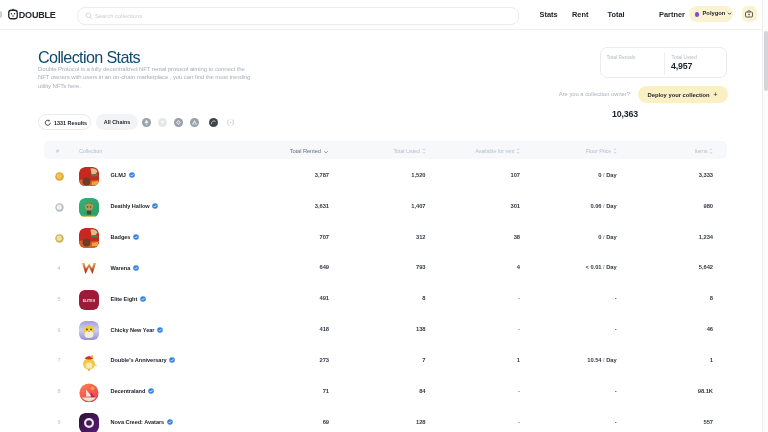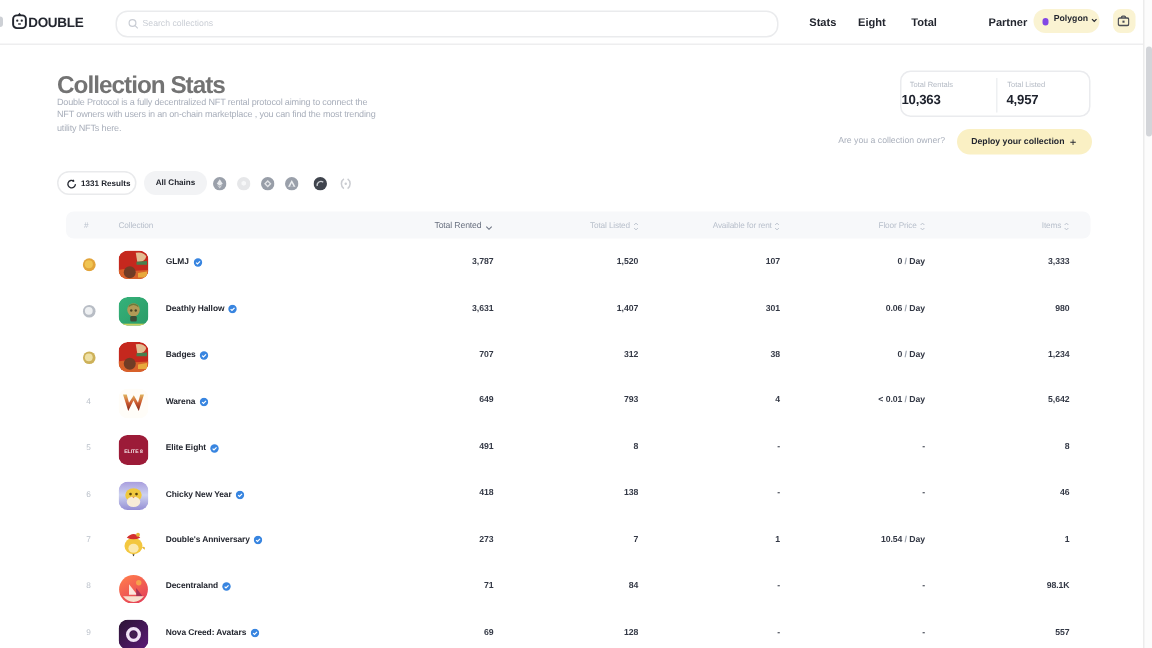--- a/index.html
+++ b/index.html
@@ -12,21 +12,21 @@
 #logo-txt { position:absolute; left:18.8px; top:10.1px; font-size:9px; font-weight:bold; letter-spacing:-0.2px; color:#23262f; }
 #search { position:absolute; left:77px; top:6.5px; width:442px; height:18px; border:1px solid #eaebed; border-radius:8px; background:#fff; }
 #search .ph { position:absolute; left:17px; top:5.2px; font-size:5.8px; color:#c9cdd4; }
 .nav { position:absolute; top:0; height:29px; line-height:29px; font-size:7.4px; font-weight:bold; color:#23262f; }
 #chainpill { position:absolute; left:689px; top:5.7px; width:44px; height:16px; background:#faf3d2; border-radius:8px; }
 #walletbtn { position:absolute; left:741.5px; top:5.7px; width:15px; height:16px; background:#faf3d2; border-radius:5px; }
 
 #sbtrack { position:absolute; left:762px; top:0; width:6px; height:432px; background:#fcfcfc; border-left:1px solid #ececec; }
 #sbthumb { position:absolute; left:763.5px; top:31px; width:4px; height:60px; background:#d3d5d9; border-radius:2px; }
 
-#title { position:absolute; left:38px; top:48.2px; font-size:16.2px; font-weight:bold; letter-spacing:-0.65px; color:#737373; }
+#title { position:absolute; left:38px; top:48.2px; font-size:16.2px; font-weight:normal; letter-spacing:-0.65px; color:#0c4a6e; }
 #desc { position:absolute; left:38px; top:65.2px; font-size:6.05px; line-height:8.25px; color:#a9afbb; letter-spacing:-0.12px; }
 #statcard { position:absolute; left:600px; top:46.5px; width:127px; height:31px; border:1px solid #eaebee; border-radius:7px; background:#fff; }
 #statdiv { position:absolute; left:63px; top:4px; width:1px; height:23px; background:#eef0f2; }
 .stlabel { position:absolute; top:6px; font-size:5px; color:#b4bac4; }
 .stval { position:absolute; top:13.2px; font-size:8.8px; font-weight:bold; color:#1d212c; letter-spacing:-0.15px; }
 #owner { position:absolute; left:460px; top:91px; width:170px; text-align:right; font-size:5.8px; color:#aab0bc; }
 #deploy { position:absolute; left:637.5px; top:86px; width:90px; height:17px; background:#faf0c4; border-radius:8.5px; display:flex; align-items:center; justify-content:center; font-size:5.8px; font-weight:bold; color:#23262f; }
 
 #results { position:absolute; left:38px; top:114px; width:53px; height:16px; border:1px solid #e9eaec; border-radius:8px; }
 #results span { position:absolute; left:15px; top:5px; font-size:5.4px; font-weight:bold; color:#23262f; white-space:nowrap; }
@@ -58,21 +58,21 @@
 </svg>
 <div id="logo-txt">DOUBLE</div>
 <div id="search">
   <svg class="abs" style="left:6.5px; top:4.8px;" width="8" height="8" viewBox="0 0 12 12">
     <circle cx="5" cy="5" r="3.4" fill="none" stroke="#c9cdd4" stroke-width="1.2"></circle>
     <path d="M7.6 7.6 L10.3 10.3" stroke="#c9cdd4" stroke-width="1.2"></path>
   </svg>
   <div class="ph">Search collections</div>
 </div>
 <div class="nav" style="left:539.5px;">Stats</div>
-<div class="nav" style="left:572px;">Eight</div>
+<div class="nav" style="left:572px;">Rent</div>
 <div class="nav" style="left:607.5px;">Total</div>
 <div class="nav" style="left:659px;">Partner</div>
 <div id="chainpill">
   <div class="abs" style="left:5.5px; top:6.3px; width:4.8px; height:4.8px; border-radius:50%; background:#8247e5;"></div>
   <div class="abs" style="left:13.5px; top:4.8px; font-size:5.8px; font-weight:bold; color:#23262f;">Polygon</div>
   <svg class="abs" style="left:37.5px; top:5.8px;" width="5" height="5" viewBox="0 0 10 10">
     <path d="M2 3.5 L5 6.5 L8 3.5" fill="none" stroke="#23262f" stroke-width="1.7"></path>
   </svg>
 </div>
 <div id="walletbtn">
@@ -83,21 +83,21 @@
   </svg>
 </div>
 <div id="sbtrack"></div>
 <div id="sbthumb"></div>
 
 <div id="title">Collection Stats</div>
 <div id="desc">Double Protocol is a fully decentralized NFT rental protocol aiming to connect the<br>NFT owners with users in an on-chain marketplace , you can find the most trending<br>utility NFTs here.</div>
 <div id="statcard">
   <div id="statdiv"></div>
   <div class="stlabel" style="left:5.5px;">Total Rentals</div>
-  <div class="stval" style="left:0;">10,363</div>
+  <div class="stval" style="left:11px;margin-top:48px;">10,363</div>
   <div class="stlabel" style="left:70.5px;">Total Listed</div>
   <div class="stval" style="left:70px;">4,957</div>
 </div>
 <div id="owner">Are you a collection owner?</div>
 <div id="deploy">Deploy your collection<span style="font-size:7.5px; font-weight:normal; margin-left:3.5px; position:relative; top:0.4px;">+</span></div>
 
 <div id="results">
   <svg class="abs" style="left:4.5px; top:4.2px;" width="7.5" height="7.5" viewBox="0 0 12 12">
     <path d="M10 6 A4 4 0 1 1 8.5 2.9" fill="none" stroke="#23262f" stroke-width="1.4"></path>
     <path d="M8.2 0.8 L9 3.2 L6.6 3.8 Z" fill="#23262f"></path>

